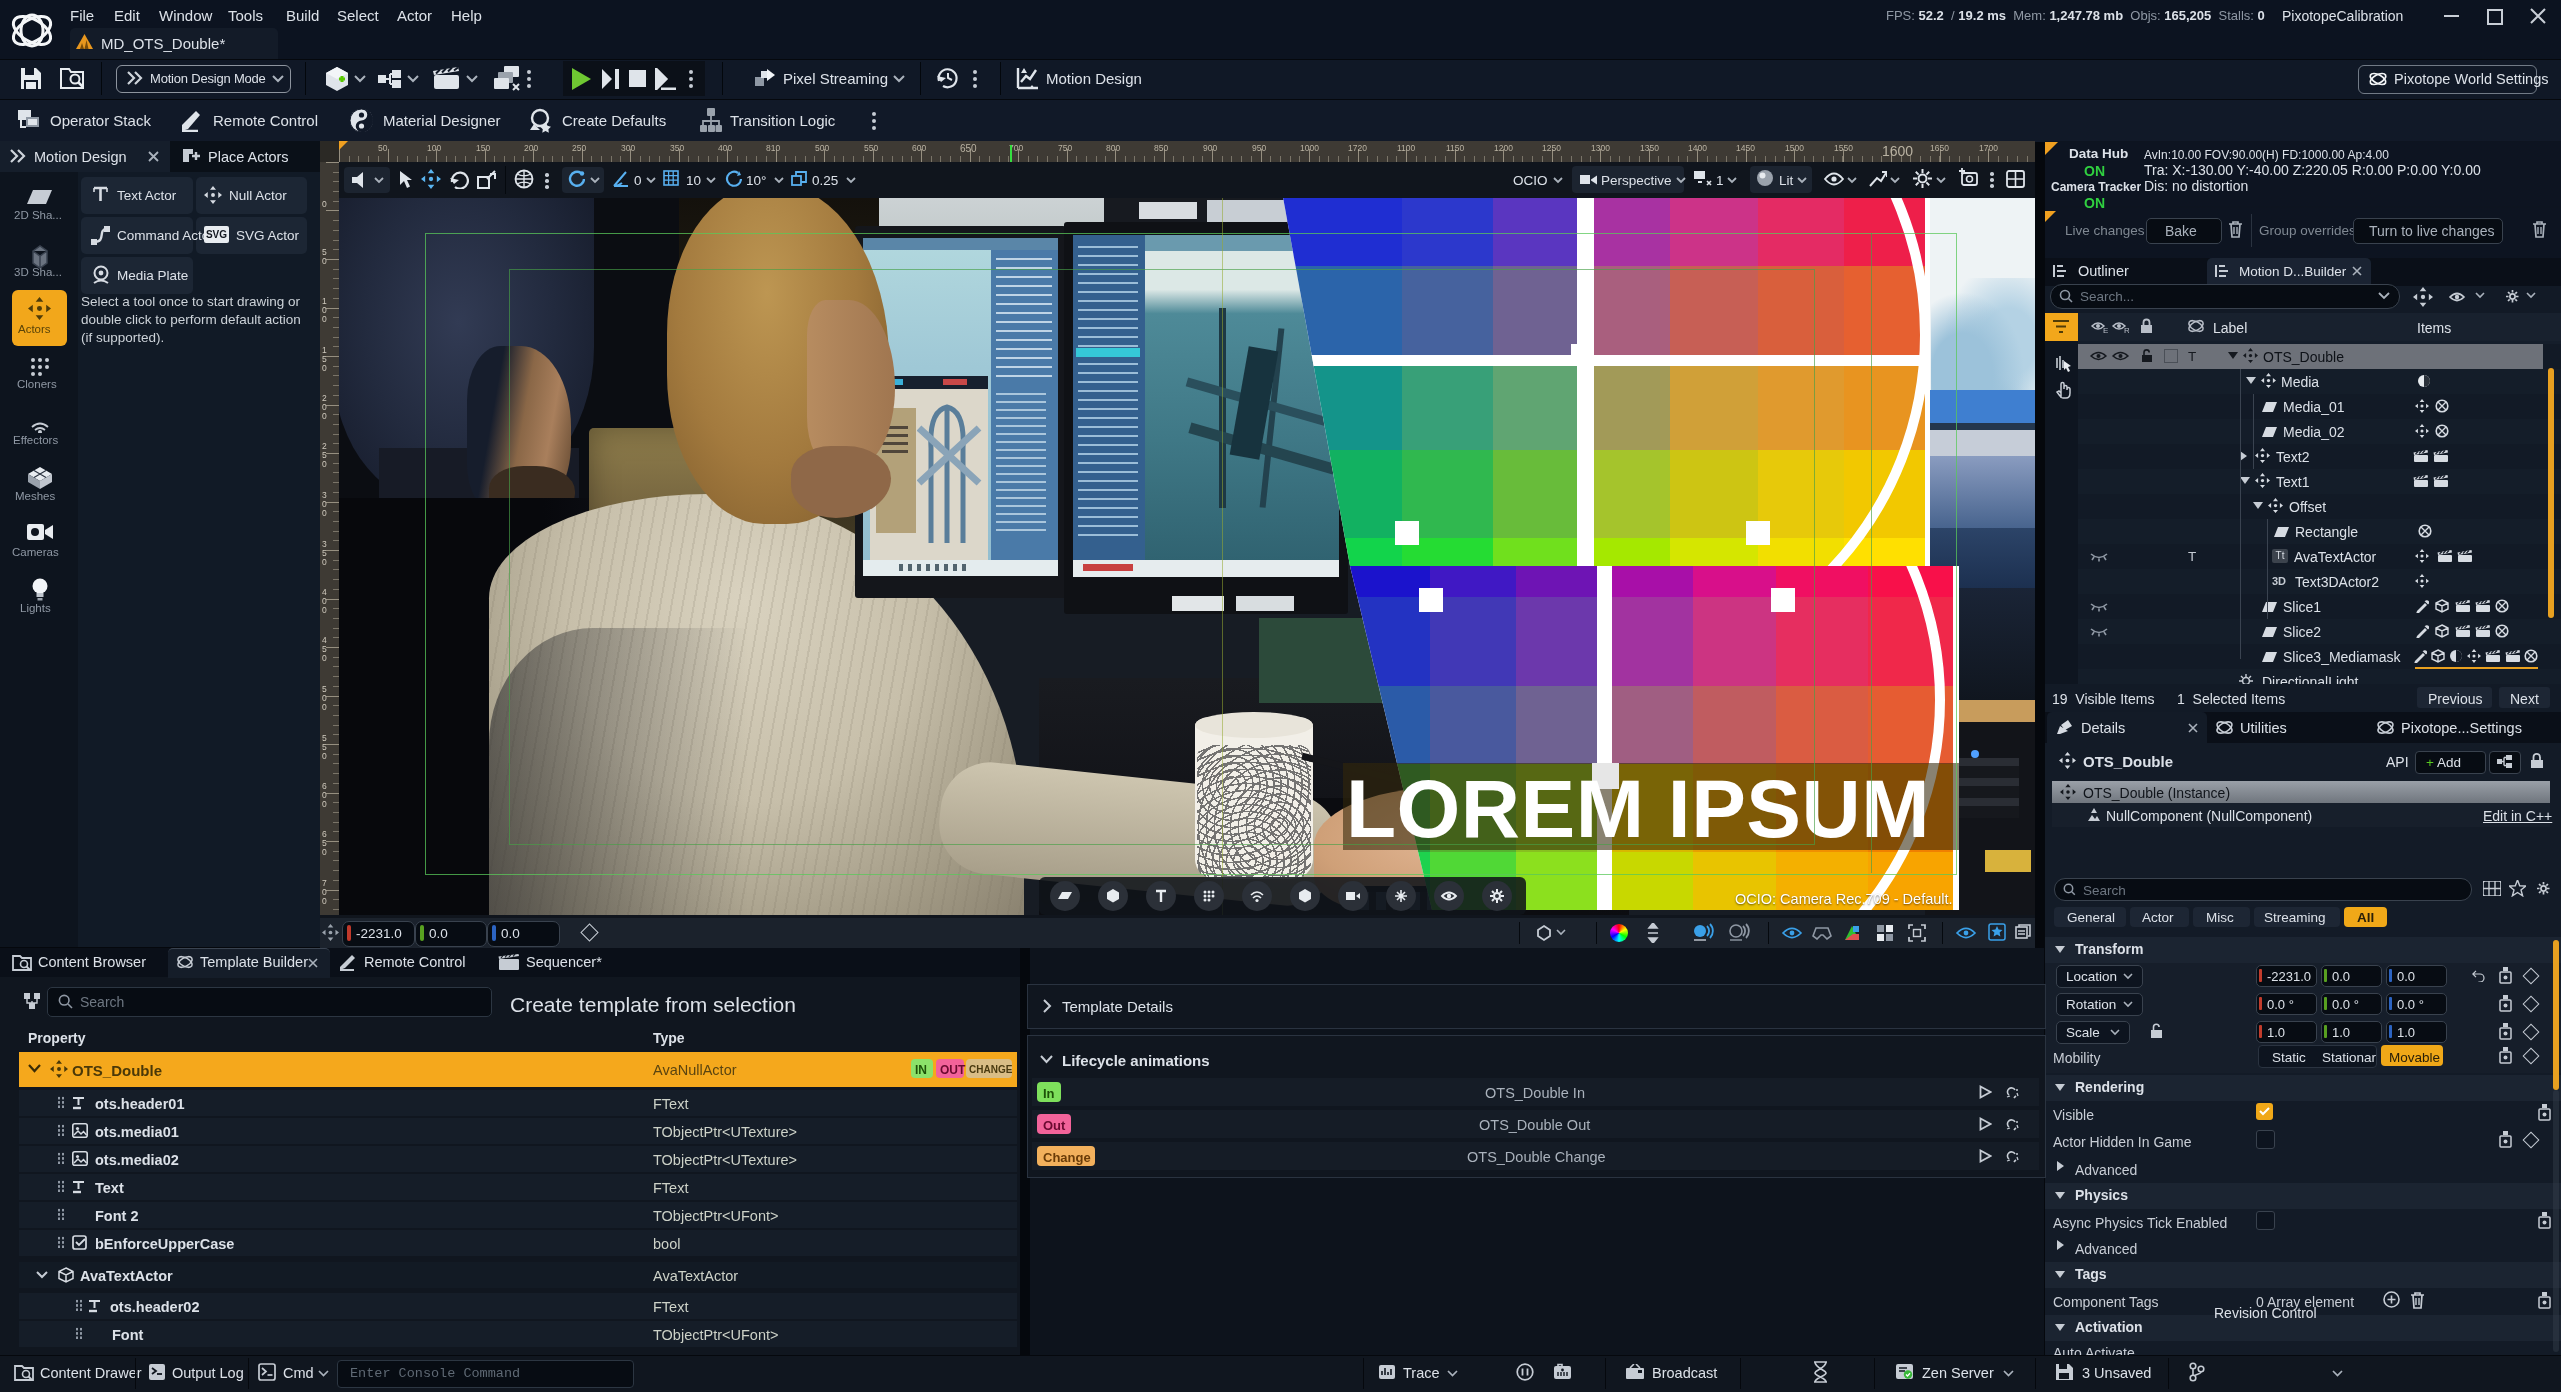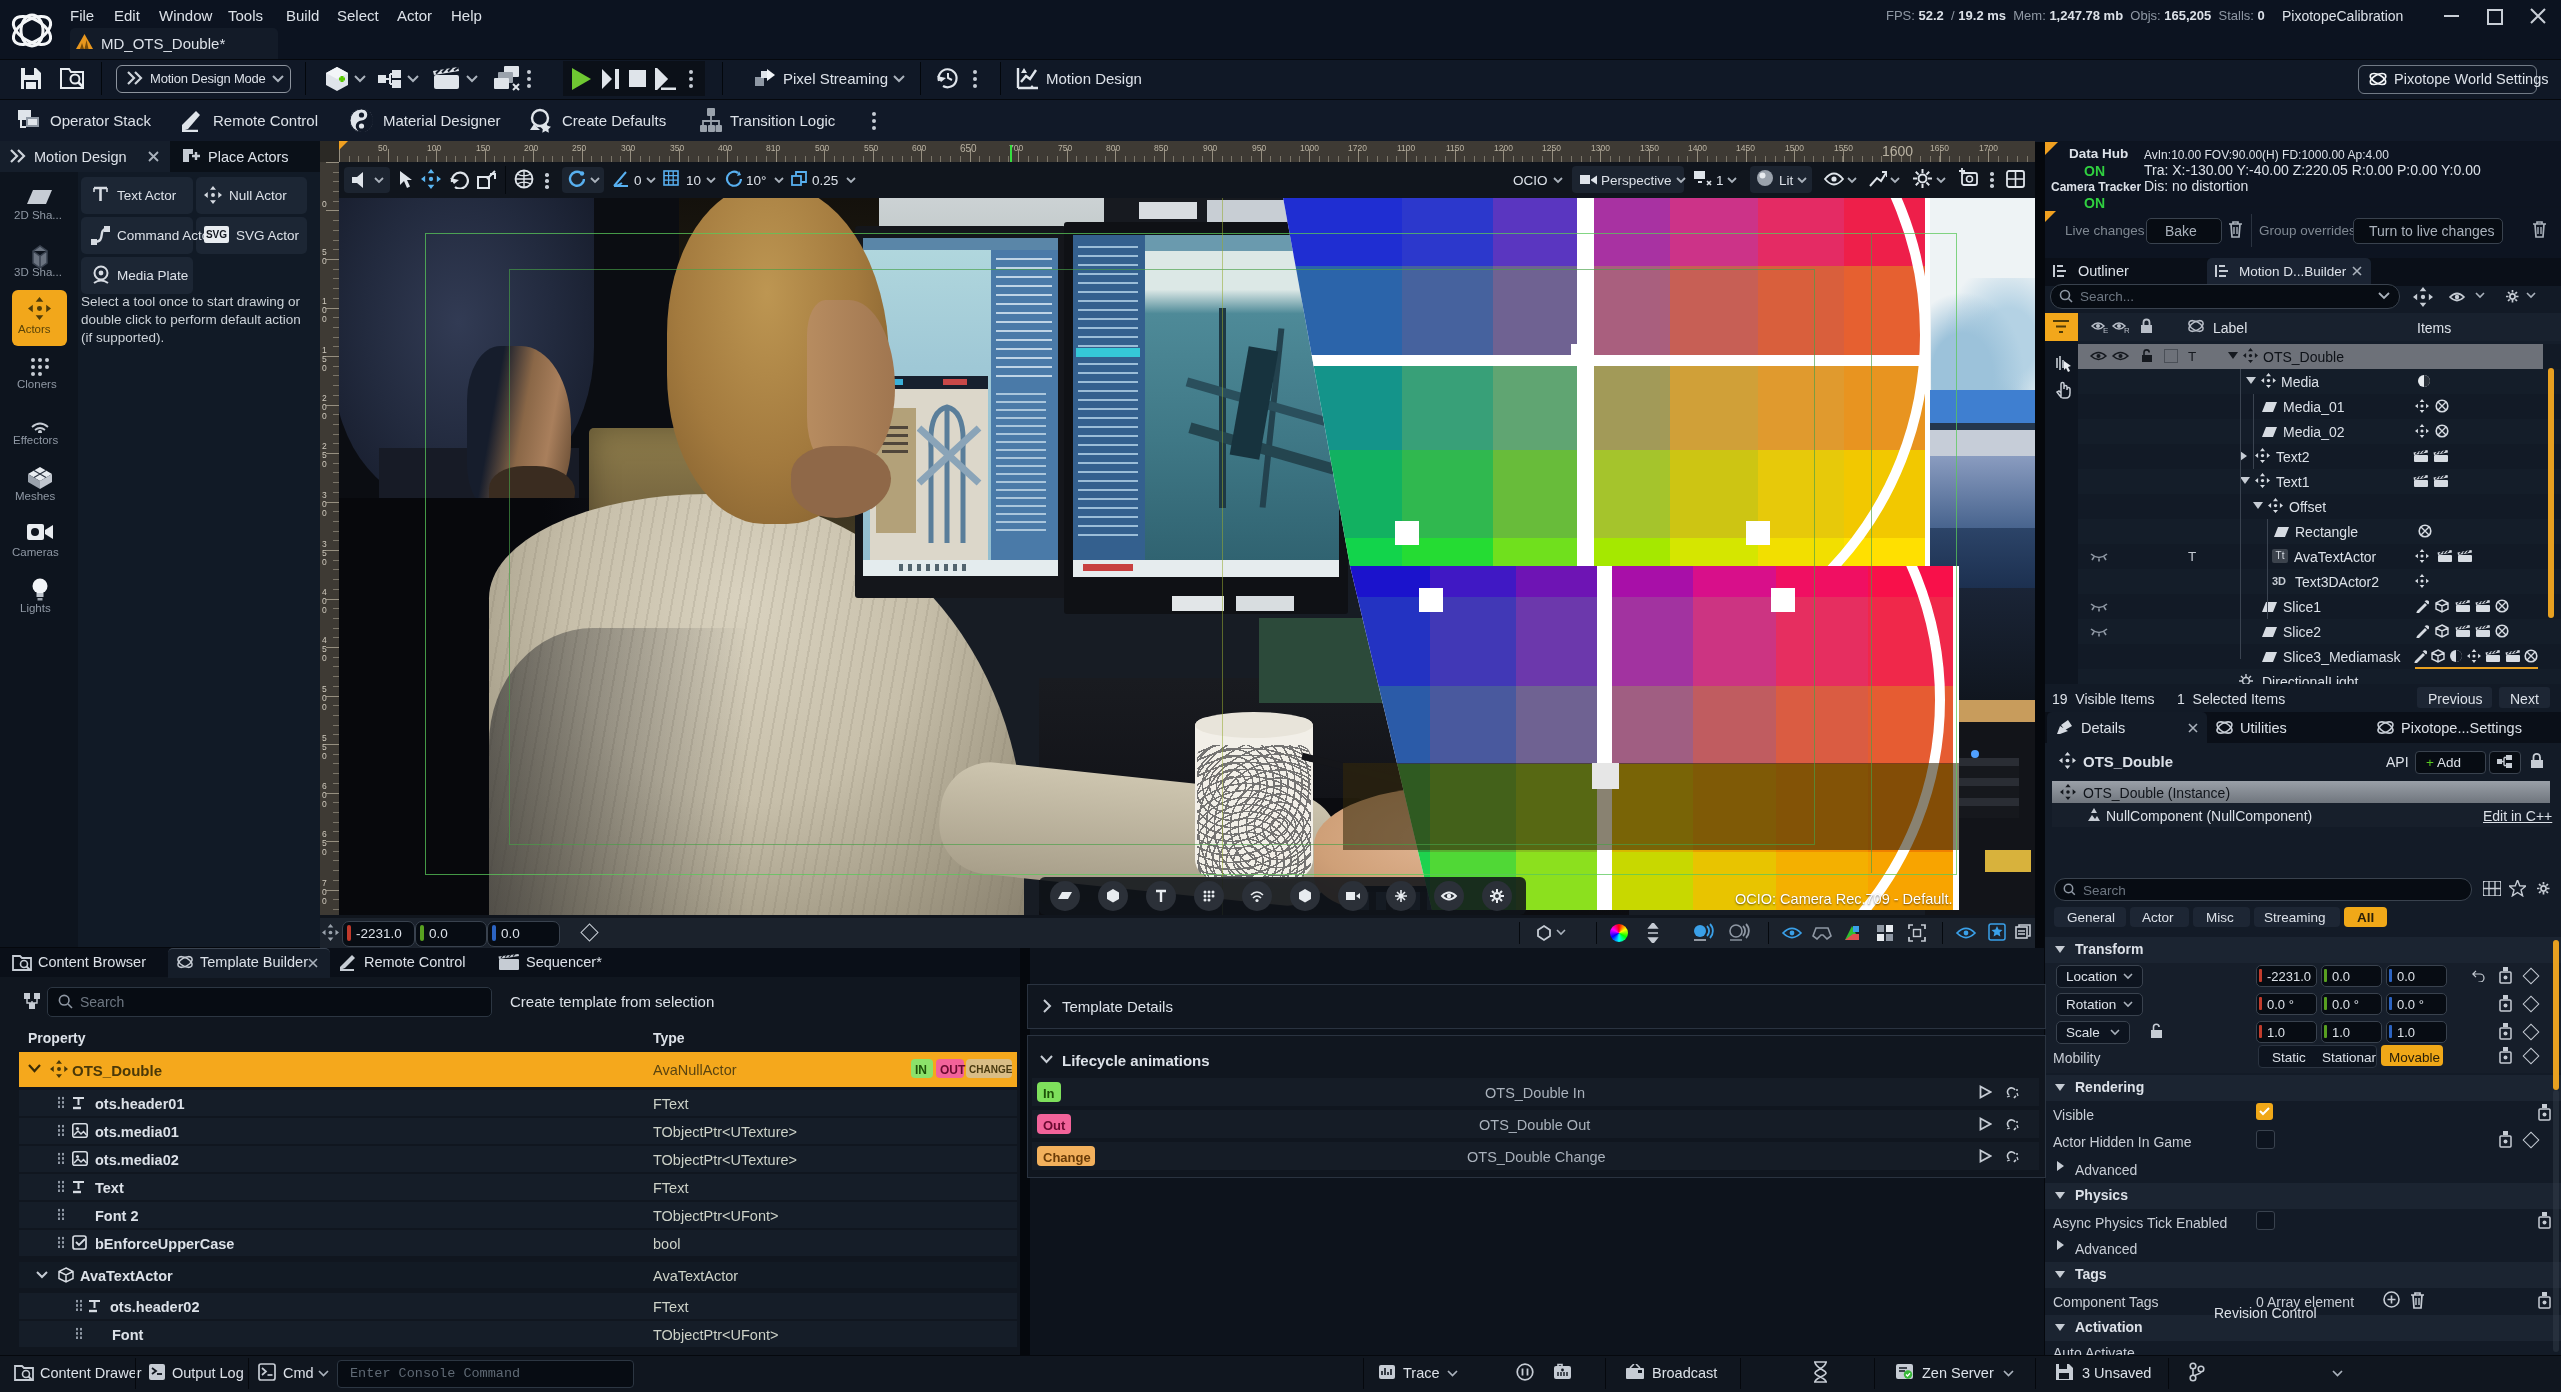--- a/index.html
+++ b/index.html
@@ -663,20 +663,21 @@
           <polygon points="1011,368 1620,368 1620,712 1093,712"></polygon>
         </clipPath>
       </defs>
       <g fill="none" stroke="#ffffff">
         <circle cx="1246" cy="137" r="340" stroke-width="10" clip-path="url(#ctop)"></circle>
         <circle cx="1270" cy="502" r="331" stroke-width="10" clip-path="url(#cbot)"></circle>
       </g>
     </svg>
     <div class="a" style="left:1004px;top:565px;width:616px;height:87px;background:rgba(52,40,10,0.58)"></div>
     <div class="a" style="left:1253px;top:565px;width:27px;height:26px;background:#e6e6e6"></div>
+    <div class="a tx" style="left:1007px;top:570px;font-size:82px;font-weight:bold;color:#fff;letter-spacing:0.5px">LOREM IPSUM</div>
     <div class="sq" style="left:1056px;top:323px;width:24px;height:24px"></div>
     <div class="sq" style="left:1407px;top:323px;width:24px;height:24px"></div>
     <div class="sq" style="left:1080px;top:390px;width:24px;height:24px"></div>
     <div class="sq" style="left:1432px;top:390px;width:24px;height:24px"></div>
     <div class="sq" style="left:1232px;top:146px;width:23px;height:22px"></div>
     <div class="a" style="left:86px;top:35px;width:1530px;height:640px;border:1px solid rgba(90,200,90,.75)"></div>
     <div class="a" style="left:170px;top:71px;width:1304px;height:574px;border:1px solid rgba(70,160,70,.65)"></div>
     <div class="a" style="left:1532px;top:35px;width:1px;height:640px;background:rgba(70,160,70,.65)"></div>
     <div class="a" style="left:883px;top:0;width:1px;height:717px;background:rgba(150,170,50,.55)"></div>
     <div class="a" style="left:700px;top:679px;width:487px;height:38px;background:rgba(16,20,26,.88);border-radius:6px"></div>
@@ -1435,21 +1436,21 @@
     <rect x="10" y="0" width="6" height="6" fill="#c6ccd4"></rect>
     <rect x="5" y="10" width="6" height="6" fill="#c6ccd4"></rect>
     <path d="M3 6 v4 h10 v-4 M8 10 v-2" stroke="#c6ccd4" stroke-width="1.4" fill="none"></path>
   </svg>
 <div class="a" style="left:47px;top:987px;width:443px;height:28px;background:#070c13;border:1px solid #2c3642;border-radius:5px"></div>
 <svg class="a" style="left:58px;top:994px" width="15" height="15">
     <circle cx="6.2" cy="6.2" r="4.8" stroke="#8f98a4" stroke-width="1.6" fill="none"></circle>
     <path d="M10 10 l4 4" stroke="#8f98a4" stroke-width="1.6"></path>
   </svg>
 <div class="tx" style="left:80px;top:995px;font-size:14px;color:#6e7782">Search</div>
-<div class="tx" style="left:510px;top:994px;font-size:15px">Create template from selection</div>
+<div class="tx" style="left:510px;top:994px;font-size:21px">Create template from selection</div>
 <div class="tx b" style="left:28px;top:1031px;font-size:14px">Property</div>
 <div class="tx b" style="left:653px;top:1031px;font-size:14px">Type</div>
 <div class="a" style="left:19px;top:1052px;width:998px;height:35px;background:#f5a81c"></div>
 <svg class="a" style="left:28px;top:1064px" width="13" height="9">
     <path d="M1 1 l5.5 6 5.5-6" stroke="#3a2c06" stroke-width="2.2" fill="none"></path>
   </svg>
 <svg class="a" style="left:50px;top:1060px" width="18" height="18" viewBox="0 0 24 24">
     <path d="M12 0 l4 5 h-8Z M12 24 l4-5 h-8Z M0 12 l5-4 v8Z M24 12 l-5-4 v8Z" fill="#4a3808"></path>
     <circle cx="12" cy="12" r="2.6" fill="#4a3808"></circle>
   </svg>

